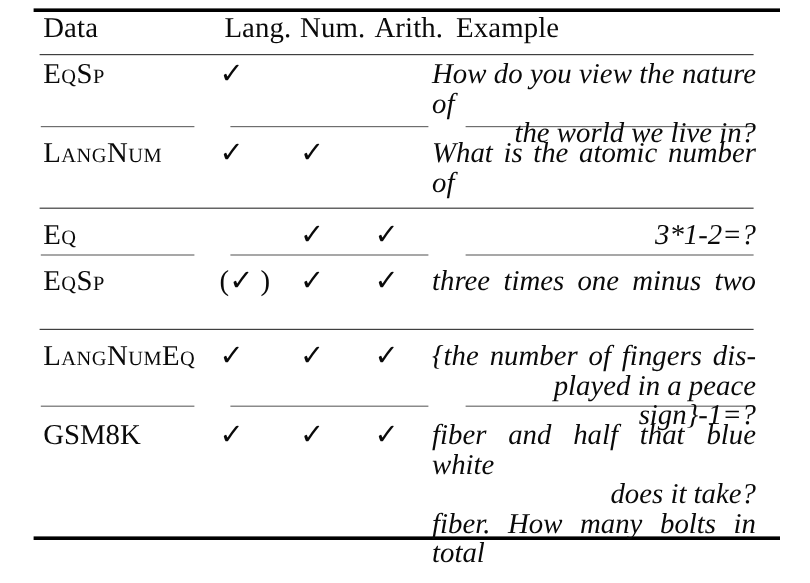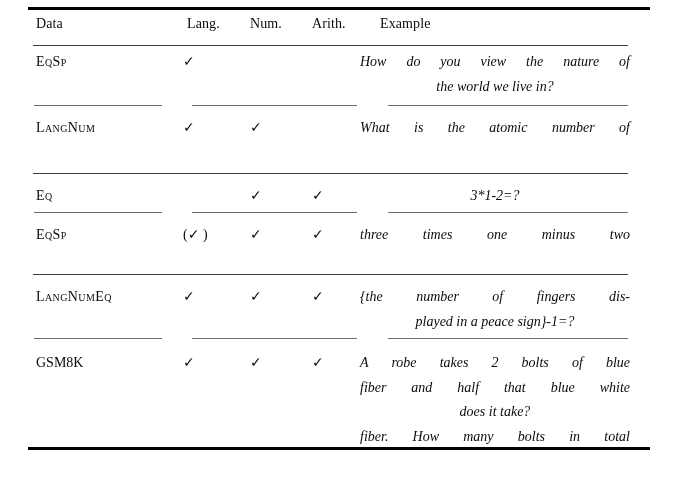--- a/index.html
+++ b/index.html
@@ -2,41 +2,41 @@
 <html><head>
 <meta charset="utf-8">
 <style>
   html, body { margin: 0; padding: 0; background: #ffffff; }
   .page {
     position: relative;
     width: 675px;
     height: 486px;
     background: #ffffff;
     font-family: "Liberation Serif", serif;
-    font-size: 14px;
+    font-size: 24px;
     color: #0a0a0a;
     overflow: hidden;
   }
   .rule { position: absolute; }
   .rule-heavy { background: #000000; }
   .rule-mid   { background: #3f3f3f; }
   .rule-cmid  { background: #6e6e6e; }
 
   .trow { position: absolute; left: 0; width: 675px; line-height: 24.5px; }
   .cell { position: absolute; white-space: nowrap; top: 0; }
   .c-data    { left: 36px; }
   .c-lang    { left: 183px; }
   .c-num     { left: 250px; }
   .c-arith   { left: 312px; }
   .c-example { left: 360px; width: 270px; white-space: normal; font-style: italic; }
 
   .sc { font-variant: small-caps; letter-spacing: 0.4px; }
   .hdr { letter-spacing: 0.1px; }
 
-  .ln { text-align: center; }
+  .ln { text-align: right; }
   .ln.j { text-align: justify; text-align-last: justify; }
 </style>
 </head>
 <body>
 
 <div class="page">
 
   <div class="rule rule-heavy" style="left:28px; top:7px; width:622px; height:2.6px;"></div>
   <div class="rule rule-mid" style="left:33px; top:44.8px; width:595px; height:1.4px;"></div>
 
@@ -117,20 +117,19 @@
       <div class="ln">played in a peace sign}-1=?</div>
     </div>
   </div>
 
   <div class="trow" style="top:351px;">
     <div class="cell c-data">GSM8K</div>
     <div class="cell c-lang">✓</div>
     <div class="cell c-num">✓</div>
     <div class="cell c-arith">✓</div>
     <div class="cell c-example">
-      <div class="ln j">A robe takes 2 bolts of blue</div>
       <div class="ln j">fiber and half that blue white</div>
       <div class="ln">does it take?</div>
       <div class="ln j">fiber. How many bolts in total</div>
     </div>
   </div>
 
 </div>
 
 </body></html>

